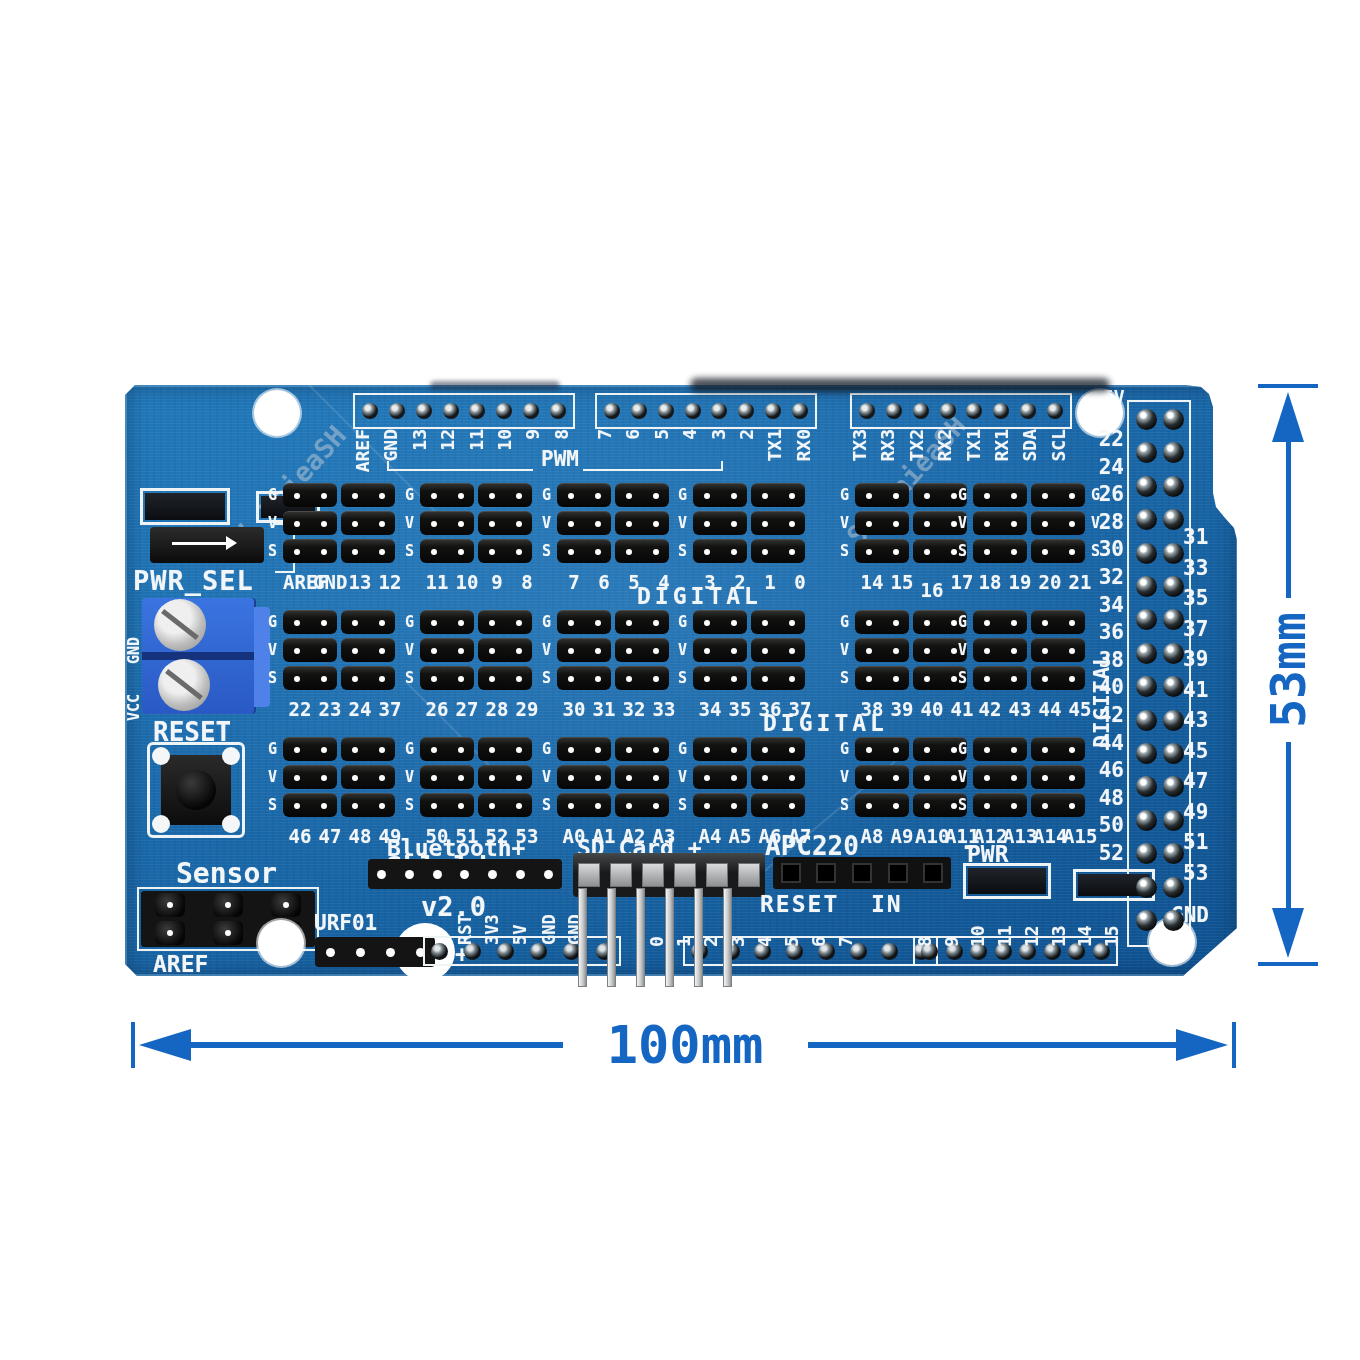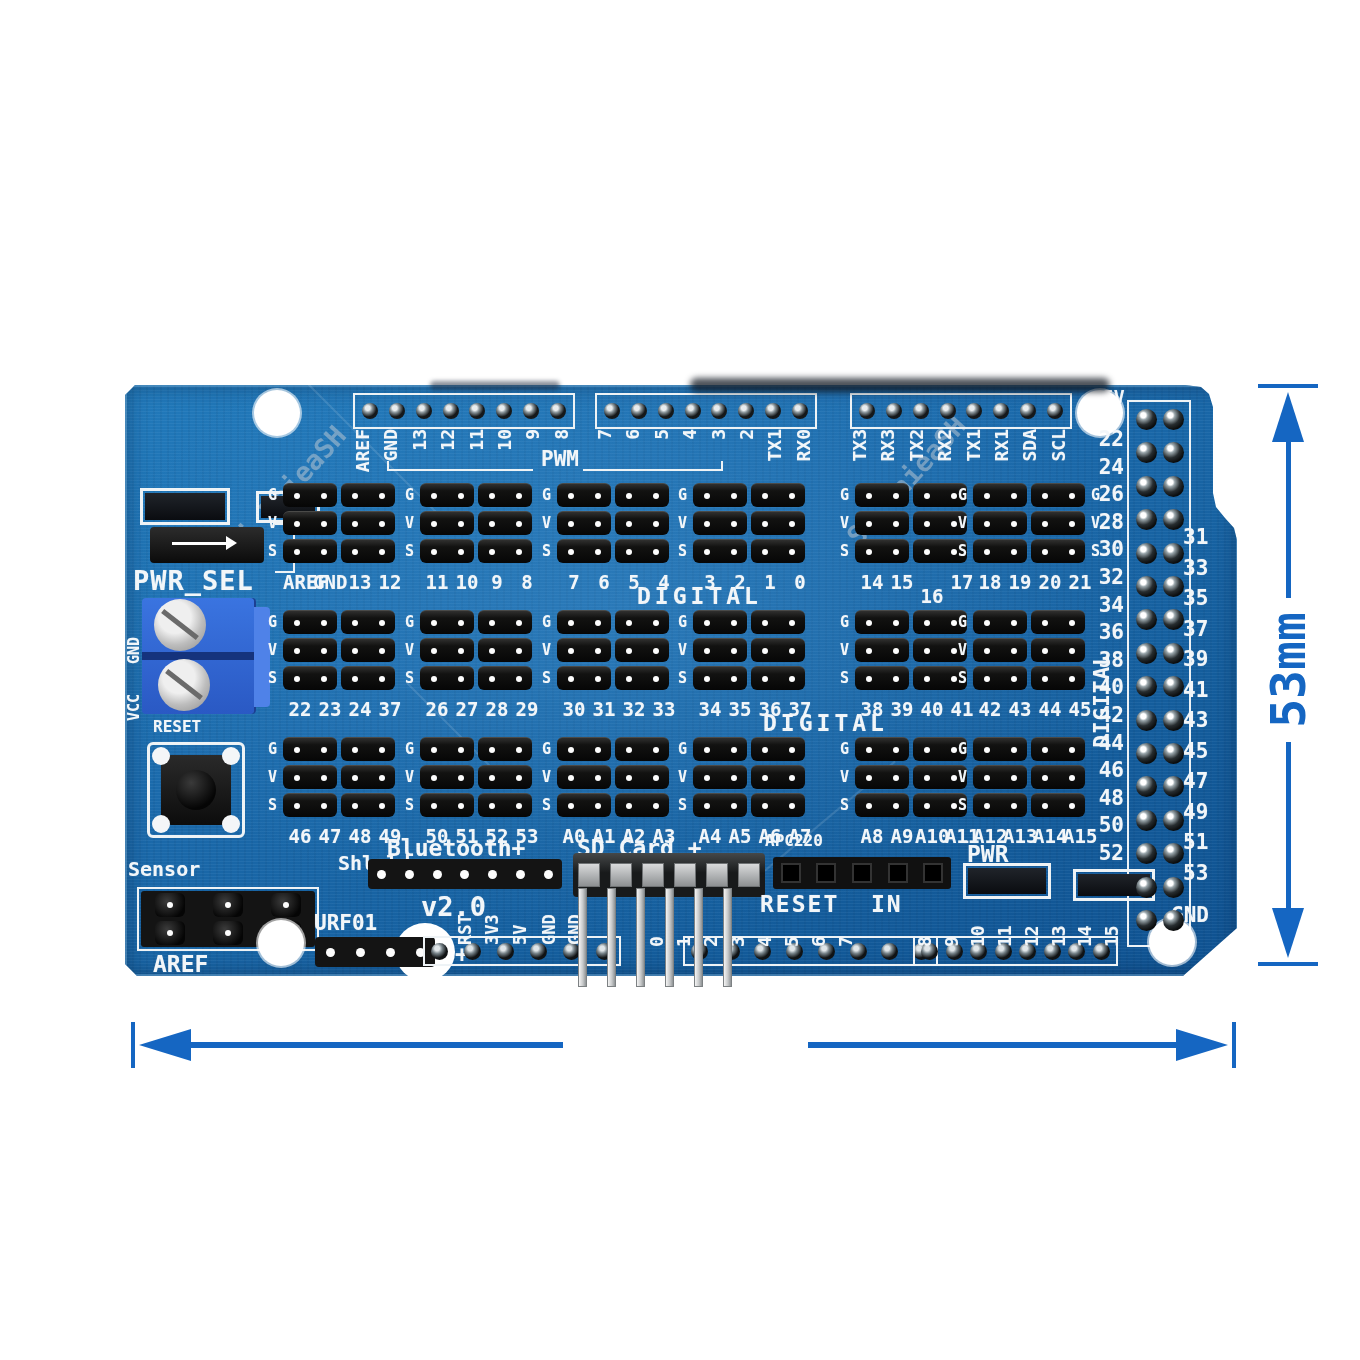--- a/index.html
+++ b/index.html
@@ -16,21 +16,21 @@
     clip-path: polygon(0 579px,0 10px,10px 0,1060px 0,1076px 2px,1084px 9px,1088px 22px,
       1088px 108px,1091px 122px,1100px 133px,1109px 143px,1112px 155px,1112px 543px,
       1058px 591px,12px 591px);
   }
   .trace{position:absolute;background:rgba(255,255,255,.12);height:2px;}
   .lbl{position:absolute;color:#f2f6f9;font-weight:bold;white-space:pre;text-shadow:0 0 1px rgba(255,255,255,.35);}
   .vl{position:absolute;width:64px;height:18px;line-height:18px;transform:rotate(-90deg);transform-origin:center;
       color:#f2f6f9;font-weight:bold;white-space:nowrap;text-shadow:0 0 1px rgba(255,255,255,.35);}
   .vEnd{text-align:right;}  .vStart{text-align:left;}
   .f15{font-size:15px;} .f17{font-size:17px;} .f18{font-size:18px;} .f19{font-size:19px;}
-  .f21{font-size:21px;} .f23{font-size:23px;} .f25{font-size:16px;} .f27{font-size:27px;} .f32{font-size:20px;}
+  .f21{font-size:21px;} .f23{font-size:23px;} .f25{font-size:26px;} .f27{font-size:27px;} .f32{font-size:28px;padding-left:48px;}
   .strip{position:absolute;height:36px;border:2px solid #eef3f6;display:flex;align-items:center;
          justify-content:space-between;padding:0 7px;box-sizing:border-box;}
   .hole16{width:16px;height:16px;border-radius:50%;
     background:radial-gradient(circle at 36% 32%, #e8ecee 0 16%, #8b969b 30%, #15181a 58%);}
   .hole18{width:17px;height:17px;border-radius:50%;
     background:radial-gradient(circle at 36% 32%, #dfe5e8 0 15%, #79858b 32%, #101315 60%);}
   .pad{position:absolute;width:21px;height:21px;border-radius:50%;
     background:radial-gradient(circle at 35% 30%, #ffffff 0 13%, #9aa6ab 22%, #272d30 48%, #0b0d0e 72%);}
   .mount{position:absolute;border-radius:50%;background:#ffffff;box-shadow:0 0 0 2px rgba(255,255,255,.6);}
   .block{position:absolute;width:54px;display:flex;flex-direction:column;gap:4px;}
@@ -508,21 +508,21 @@
           <div class="dot"></div>
           <div class="dot"></div>
         </div>
         <div class="pill">
           <div class="dot"></div>
           <div class="dot"></div>
         </div>
       </div>
       <div class="lbl f19" style="left: 730px; top: 186px; width: 34px; text-align: center;">14</div>
       <div class="lbl f19" style="left: 760px; top: 186px; width: 34px; text-align: center;">15</div>
-      <div class="lbl f19" style="left: 790px; top: 200px; width: 34px; text-align: center;">16</div>
+      <div class="lbl f19" style="left: 790px; top: 194px; width: 34px; text-align: center;">16</div>
       <div class="lbl f19" style="left: 820px; top: 186px; width: 34px; text-align: center;">17</div>
       <div class="lbl f15" style="left: 833px; top: 101px;">G</div>
       <div class="lbl f15" style="left: 833px; top: 129px;">V</div>
       <div class="lbl f15" style="left: 833px; top: 157px;">S</div>
       <div class="block" style="left: 848px; top: 98px;">
         <div class="pill">
           <div class="dot"></div>
           <div class="dot"></div>
         </div>
         <div class="pill">
@@ -1009,20 +1009,21 @@
 
   <div style="position:absolute;left:690px;top:378px;width:420px;height:14px;border-radius:8px;background:rgba(18,24,34,.75);filter:blur(3px);"></div>
   <div style="position:absolute;left:430px;top:381px;width:130px;height:9px;border-radius:6px;background:rgba(25,35,55,.5);filter:blur(2px);"></div>
 
   <div class="hbar" style="left:131px;top:1022px;"></div>
   <div class="hbar" style="left:1232px;top:1022px;"></div>
   <div class="tri" style="left:139px;top:1029px;border-top:16px solid transparent;border-bottom:16px solid transparent;border-right:52px solid var(--dimc);"></div>
   <div class="tri" style="left:1176px;top:1029px;border-top:16px solid transparent;border-bottom:16px solid transparent;border-left:52px solid var(--dimc);"></div>
   <div class="hline" style="left:188px;top:1042px;width:375px;"></div>
   <div class="hline" style="left:808px;top:1042px;width:372px;"></div>
+  <div class="dim" style="position:absolute;left:560px;top:1015px;width:250px;text-align:center;font-size:52px;">100mm</div>
 
   <div class="vbar" style="left:1258px;top:384px;"></div>
   <div class="vbar" style="left:1258px;top:962px;"></div>
   <div class="tri" style="left:1272px;top:392px;border-left:16px solid transparent;border-right:16px solid transparent;border-bottom:50px solid var(--dimc);"></div>
   <div class="tri" style="left:1272px;top:908px;border-left:16px solid transparent;border-right:16px solid transparent;border-top:50px solid var(--dimc);"></div>
   <div class="vline" style="left:1286px;top:438px;height:160px;"></div>
   <div class="vline" style="left:1286px;top:742px;height:170px;"></div>
   <div class="dim" style="position:absolute;left:1203px;top:645px;width:170px;height:50px;line-height:50px;text-align:center;font-size:48px;transform:rotate(-90deg);">53mm</div>
 </div>
 

